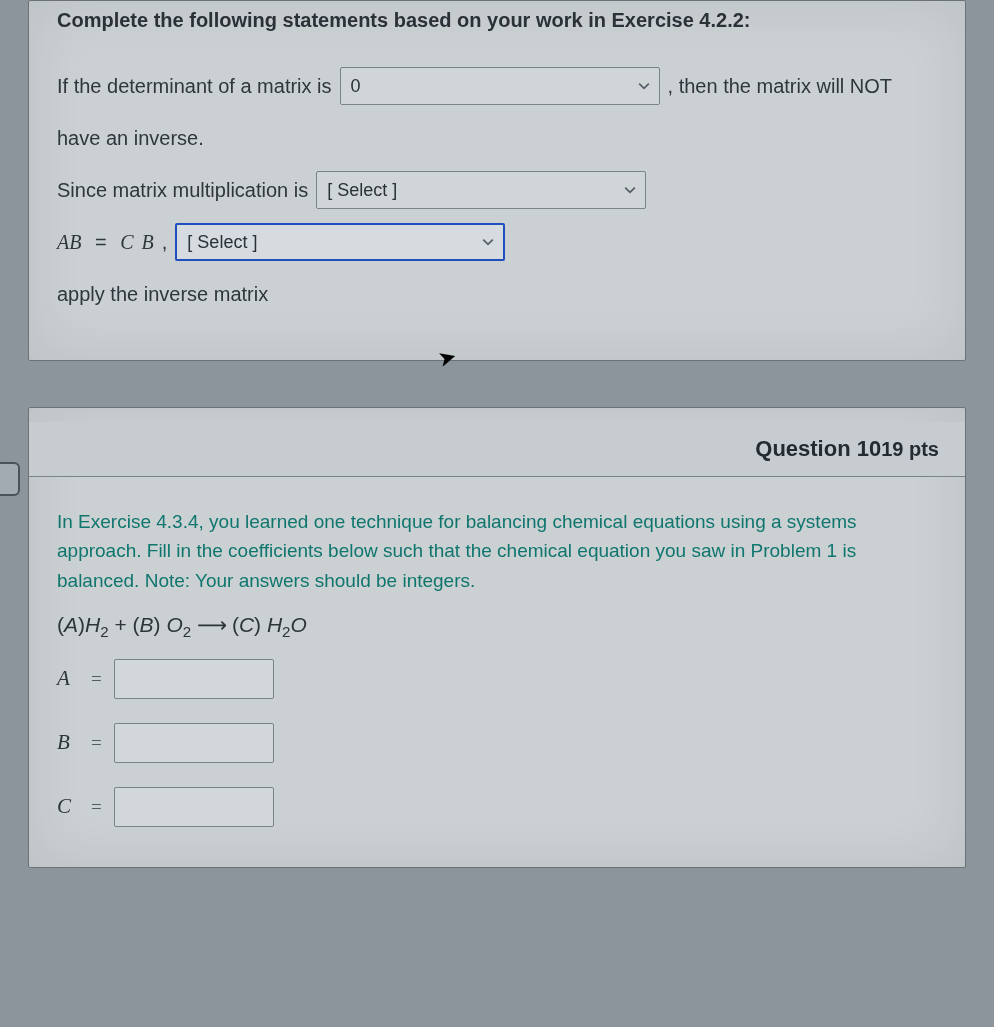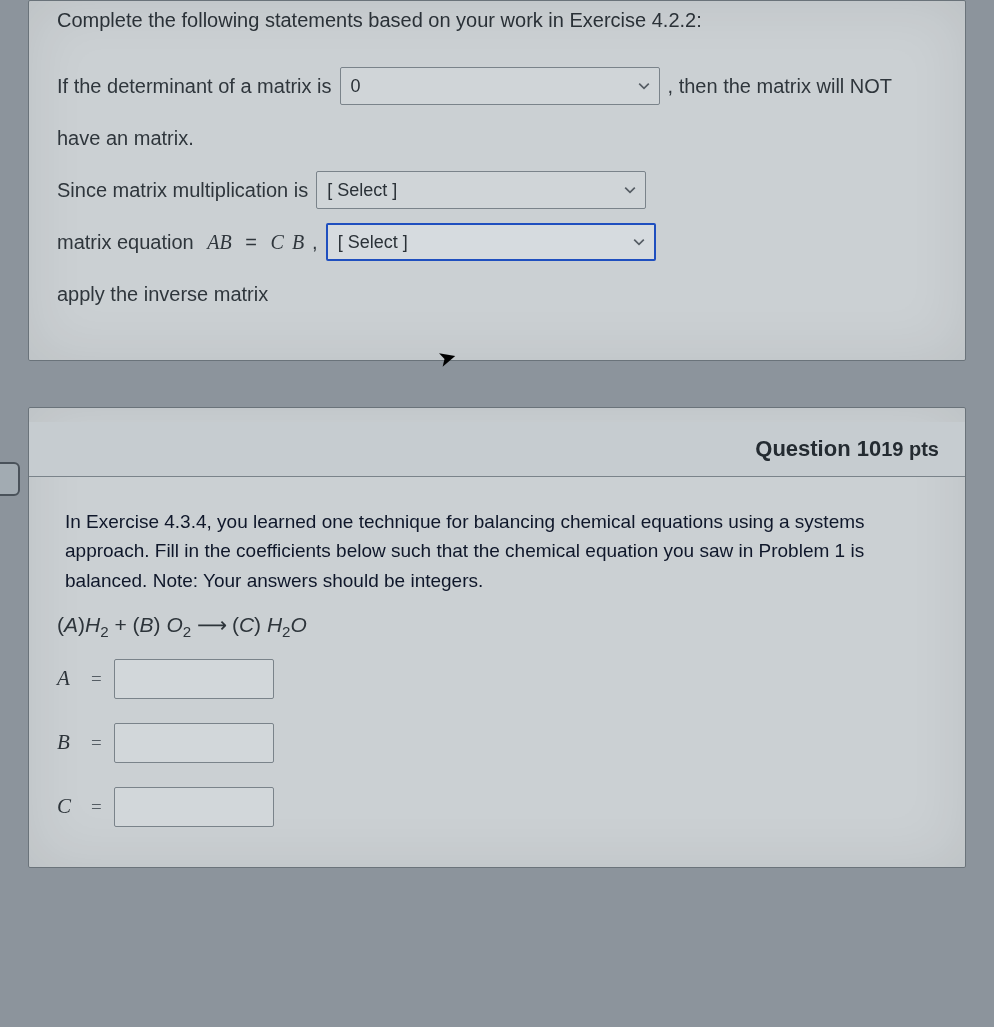--- a/index.html
+++ b/index.html
@@ -31,21 +31,21 @@
     background: #cbd0d3;
     border: 1px solid #6a737a;
     border-radius: 2px;
     margin: 0 16px 46px 28px;
     padding: 22px 28px 40px 28px;
     box-shadow: inset 0 0 60px rgba(0,0,0,0.08);
   }
   .card-q1 { padding-top: 8px; }
   .prompt {
     font-size: 20px;
-    font-weight: 400;
+    font-weight: 700;
     color: #2a3137;
     margin: 0 0 28px 0;
   }
   .line {
     font-size: 20px;
     color: #2f363c;
     line-height: 2.6;
     display: flex;
     flex-wrap: wrap;
     align-items: center;
@@ -102,23 +102,23 @@
     font-weight: 700;
     color: #242b31;
   }
   .q-pts {
     font-size: 20px;
     font-weight: 600;
     color: #242b31;
   }
   .body-text {
     font-size: 19px;
-    color: #0f172a;
+    color: #0f766e;
     line-height: 1.55;
-    margin: 0 0 18px 8px;
+    margin: 0 0 18px 0;
   }
   .eqline {
     font-family: Liberation Sans, sans-serif;
     font-size: 21px;
     font-style: italic;
     color: #2d343a;
     margin: 10px 0 18px 0;
   }
   .eqline .rm { font-style: normal; }
   sub { font-size: 0.72em; vertical-align: sub; font-style: normal; }
@@ -171,37 +171,36 @@
         <span class="chev">
           <svg viewBox="0 0 10 10">
               <path d="M1 3 L5 7 L9 3" fill="none" stroke="currentColor" stroke-width="1.4"></path>
             </svg>
         </span>
       </span>
       <span class="txt">, then the matrix will NOT</span>
     </p>
 
     <p class="line">
-      <span class="txt">have an matrix.</span>
+      <span class="txt">have an inverse.</span>
     </p>
 
     <p class="line">
       <span class="txt">Since matrix multiplication is</span>
       <span class="select-box med">
         <span>[ Select ]</span>
         <span class="chev">
           <svg viewBox="0 0 10 10">
               <path d="M1 3 L5 7 L9 3" fill="none" stroke="currentColor" stroke-width="1.4"></path>
             </svg>
         </span>
       </span>
     </p>
 
     <p class="line">
-      <span class="txt">matrix equation </span>
         <span class="math-i">AB</span>
         <span class="txt"> = </span>
         <span class="math-i">C</span>
         <span class="math-i">B</span>
         <span class="txt">,</span>
       <span class="select-box focus">
         <span>[ Select ]</span>
         <span class="chev">
           <svg viewBox="0 0 10 10">
               <path d="M1 3 L5 7 L9 3" fill="none" stroke="currentColor" stroke-width="1.4"></path>

